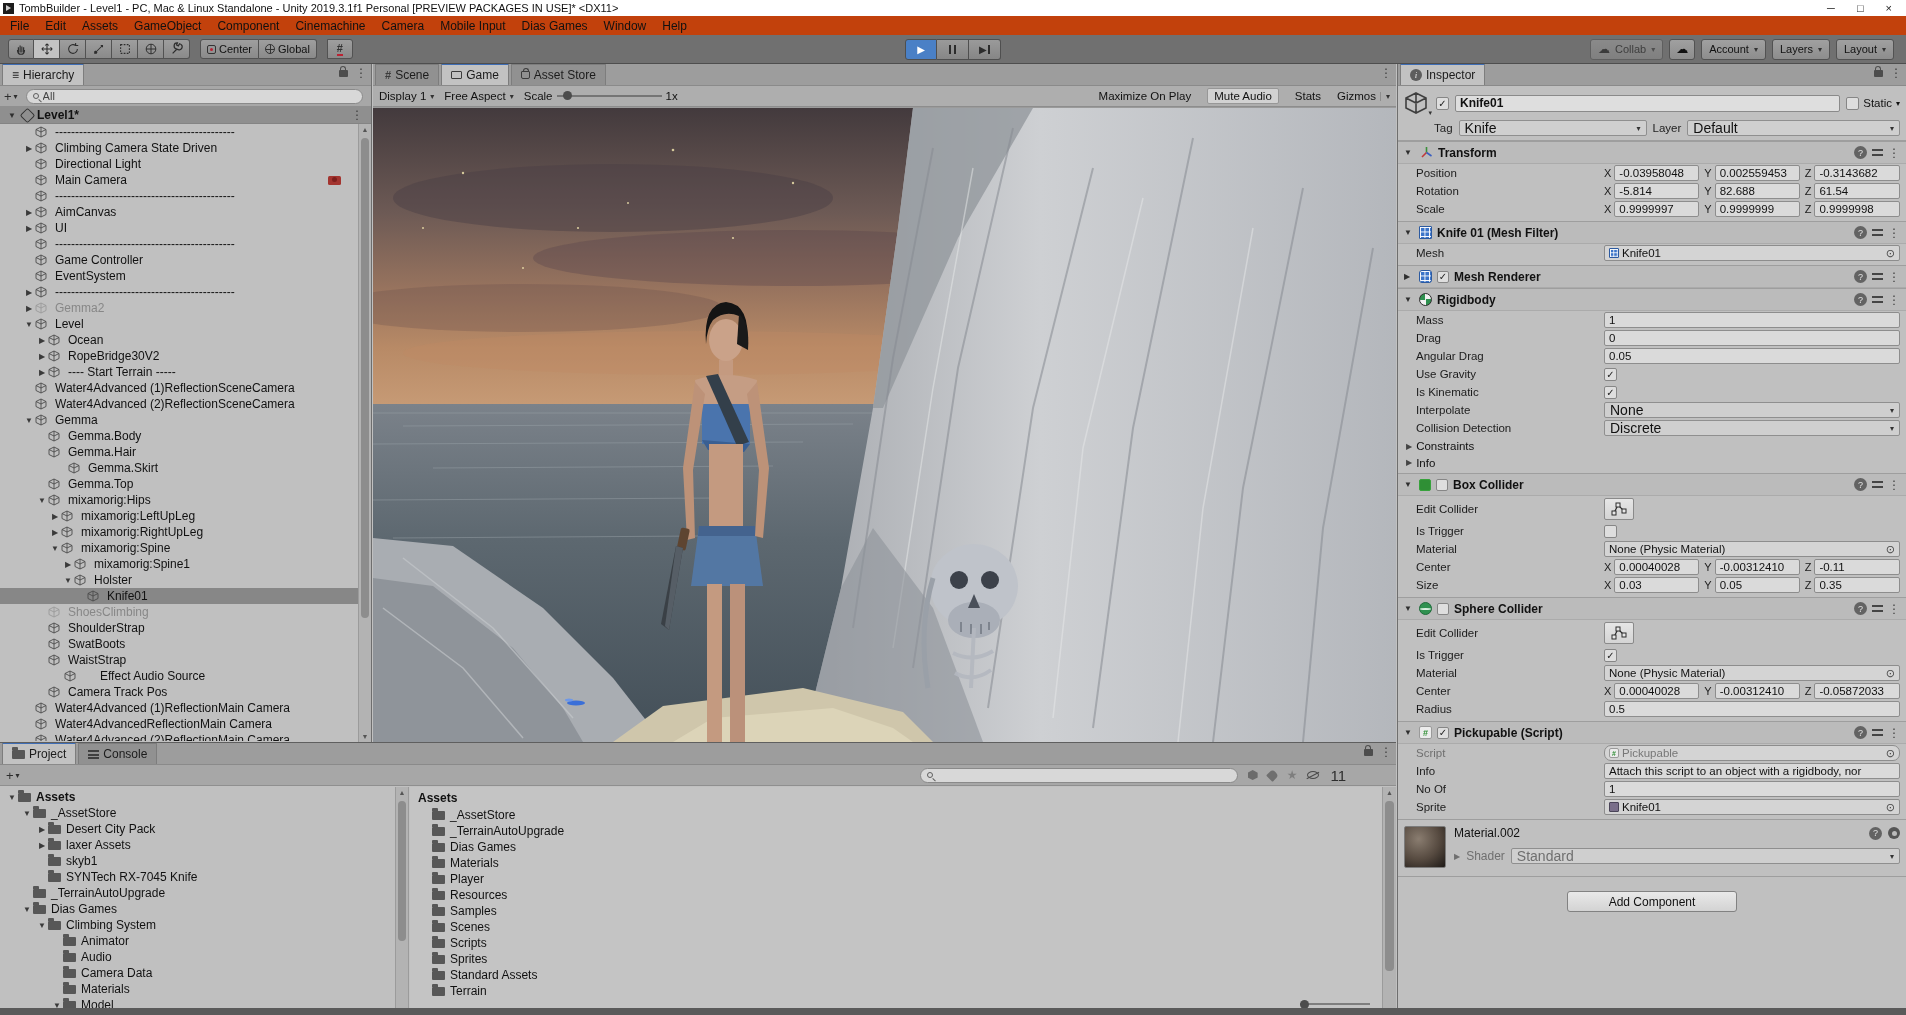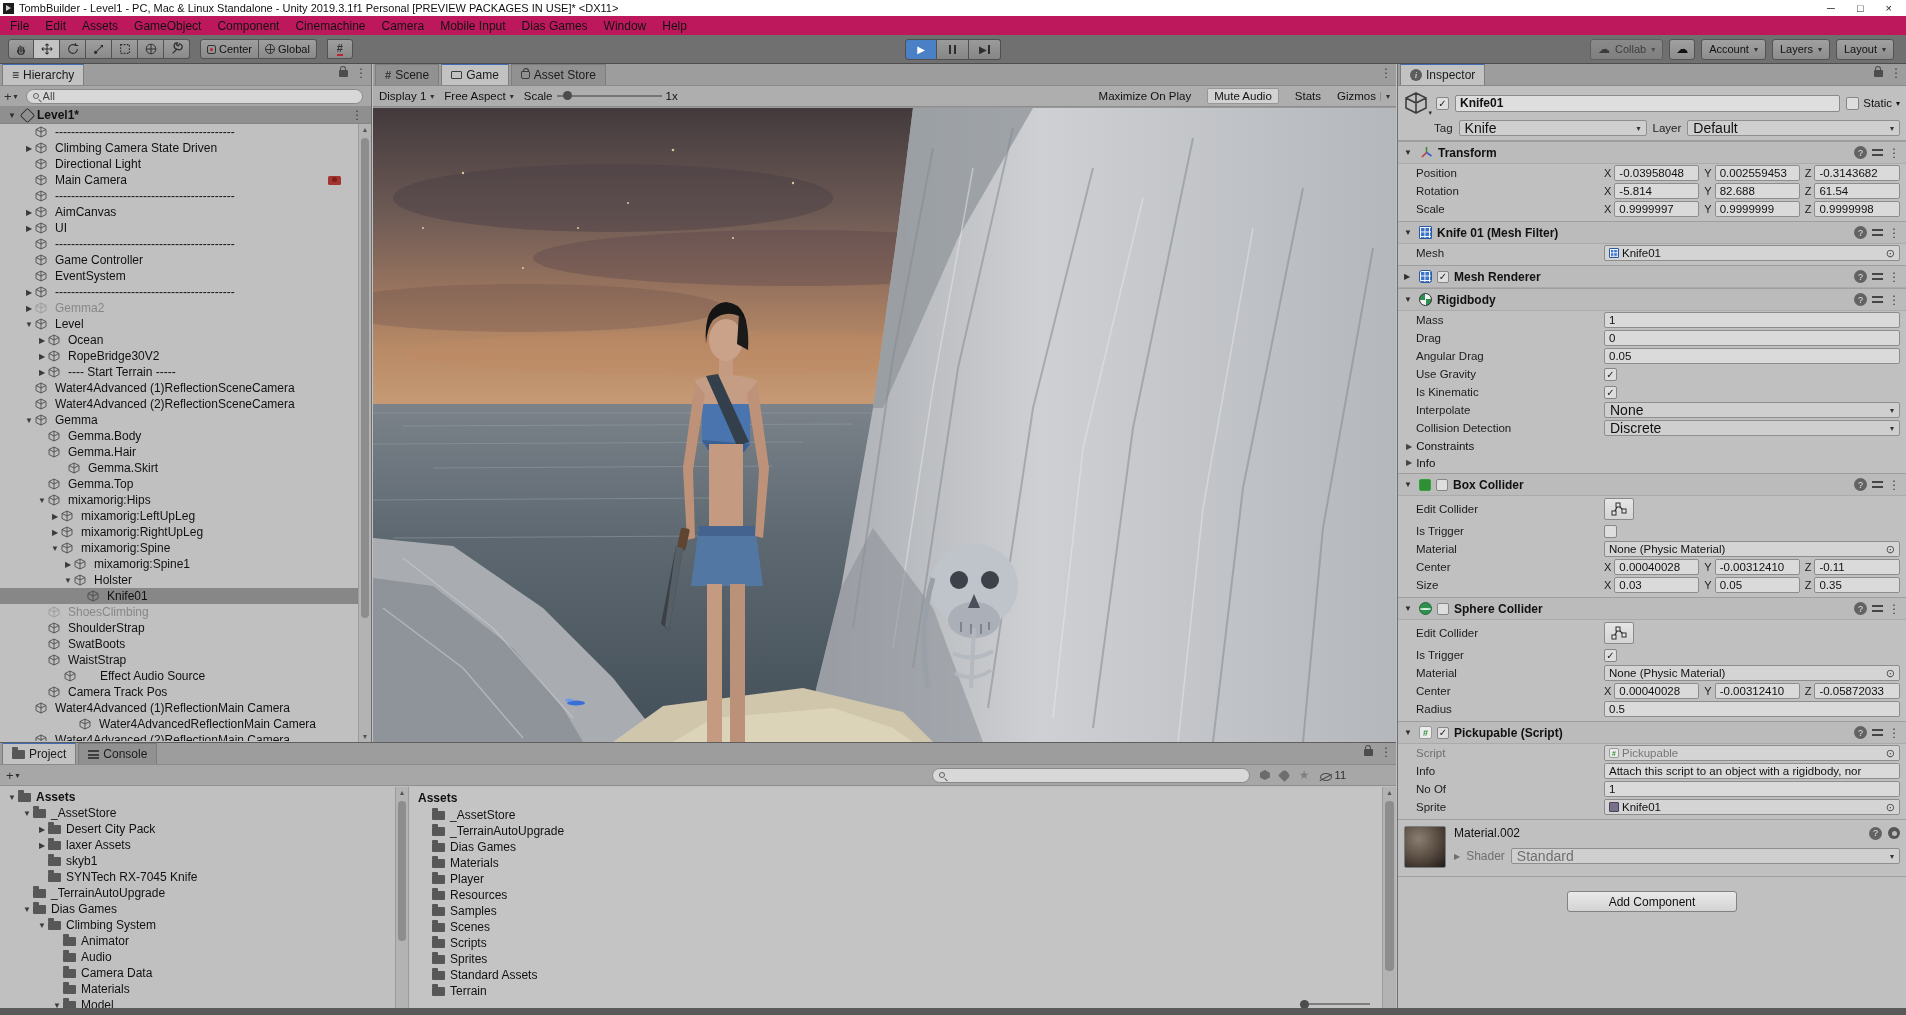--- a/index.html
+++ b/index.html
@@ -5,21 +5,21 @@
   html,body{margin:0;padding:0;background:#9a9a9a;font-family:"Liberation Sans",sans-serif;
     -webkit-font-smoothing:antialiased;}
   *{box-sizing:border-box;user-select:none;}
   #app{position:relative;width:1906px;height:1015px;overflow:hidden;background:#c0c0c0;font-size:12px;color:#111;}
 
   
   #titlebar{position:absolute;left:0;top:0;right:0;height:16px;background:#fff;display:flex;align-items:center;font-size:11px;color:#111;}
   .unity-logo{width:11px;height:11px;background:#1d1d1d;margin:0 5px 0 3px;position:relative;}
   .unity-logo::after{content:"";position:absolute;left:3px;top:2px;border-left:5px solid #cfcfcf;border-top:3.5px solid transparent;border-bottom:3.5px solid transparent;}
   #titlebar .win-btns{margin-left:auto;display:flex;gap:22px;padding-right:14px;font-size:11px;color:#222;}
-  #menubar{position:absolute;left:0;top:16px;right:0;height:19px;background:#be185d;display:flex;align-items:center;padding-left:2px;}
+  #menubar{position:absolute;left:0;top:16px;right:0;height:19px;background:#c2410c;display:flex;align-items:center;padding-left:2px;}
   #menubar .mitem{padding:2px 8px;cursor:default;}
 
   
   #toolbar{position:absolute;left:0;top:35px;right:0;height:29px;background:#707070;border-bottom:1px solid #4e4e4e;display:flex;align-items:center;}
   .tool-group{display:flex;margin-left:8px;}
   .tbtn{width:26px;height:20px;background:linear-gradient(#9e9e9e,#8a8a8a);border:1px solid #525252;border-left:none;
     display:flex;align-items:center;justify-content:center;}
   .tbtn:first-child{border-left:1px solid #525252;border-radius:3px 0 0 3px;}
   .tbtn:last-child{border-radius:0 3px 3px 0;}
   .tbtn.active{background:#c3c3c3;}
@@ -131,21 +131,21 @@
   .ival{flex:1;display:flex;align-items:center;min-width:0;}
   .field{background:#dadada;border:1px solid #8d8d8d;border-radius:2px;height:16px;display:flex;align-items:center;padding:0 4px;font-size:11.5px;overflow:hidden;white-space:nowrap;}
   .field.full{flex:1;}
   .axis{font-size:11px;color:#1c1c1c;margin:0 3px 0 0;}
   .vec3{flex:1;display:flex;align-items:center;gap:0;}
   .vec3 .cell{display:flex;align-items:center;flex:1;min-width:0;margin-right:5px;}
   .vec3 .cell:last-child{margin-right:0;}
   .vec3 .field{flex:1;min-width:0;}
   .objfield{background:#d4d4d4;border:1px solid #8d8d8d;border-radius:2px;height:16px;display:flex;align-items:center;padding:0 4px;font-size:11.5px;flex:1;gap:3px;overflow:hidden;white-space:nowrap;}
   .objfield .sel-dot{margin-left:auto;color:#444;font-size:11px;}
-  .objfield.gray{color:#777;}
+  .objfield.gray{color:#777;border-radius:7px;}
   .foldrow{padding-left:8px;display:flex;align-items:center;gap:4px;min-height:18px;font-size:11.5px;}
   .foldrow .fold{font-size:8px;color:#444;}
   .editcol-btn{width:30px;height:22px;background:linear-gradient(#e6e6e6,#d4d4d4);border:1px solid #8a8a8a;border-radius:2px;display:flex;align-items:center;justify-content:center;}
   
   .ic{width:14px;height:14px;flex:none;display:inline-flex;align-items:center;justify-content:center;}
   .ic-grid{background:#3b74c9;border-radius:1px;background-image:linear-gradient(#fff 1px,transparent 1px),linear-gradient(90deg,#fff 1px,transparent 1px);background-size:4.5px 4.5px;border:1px solid #2c5aa0;width:13px;height:13px;}
   .ic-rigid{width:13px;height:13px;border-radius:50%;border:1px solid #2e2e2e;background:conic-gradient(#f2f2f2 0 90deg,#2f9150 90deg 180deg,#f2f2f2 180deg 270deg,#2f9150 270deg);}
   .ic-boxcol{width:12px;height:12px;border:1.6px solid #37a23c;background:#2f8f35;border-radius:2px;}
   .ic-spherecol{width:13px;height:13px;border-radius:50%;background:#2f9150;position:relative;border:1px solid #1f6b3a;}
   .ic-spherecol::after{content:"";position:absolute;left:0;right:0;top:5px;height:1.5px;background:#d9efe0;border-radius:50%;}
@@ -164,21 +164,21 @@
   .addcomp{width:170px;height:21px;background:linear-gradient(#e9e9e9,#d3d3d3);border:1px solid #828282;border-radius:3px;font-size:12px;display:flex;align-items:center;justify-content:center;color:#111;}
 
   
   #project{position:absolute;left:0;top:742px;width:1396px;bottom:0;background:#c0c0c0;border-top:1px solid #5f5f5f;overflow:hidden;}
   #proj-toolbar{height:21px;background:#a7a7a7;border-bottom:1px solid #8f8f8f;display:flex;align-items:center;padding:0 6px;gap:6px;}
   #proj-toolbar .searchbox{max-width:318px;margin-left:auto;}
   .pt-icons{display:flex;align-items:center;gap:10px;padding-right:44px;}
   .icon-star{color:#7e7e7e;font-size:12px;}
   .icon-label{width:9px;height:9px;background:#6f6f6f;border-radius:1px 4px 4px 1px;transform:rotate(-45deg);}
   .icon-pkg{width:10px;height:10px;background:#6b6b6b;clip-path:polygon(50% 0,100% 28%,100% 75%,50% 100%,0 75%,0 28%);}
-  .eyecount{display:flex;align-items:flex-end;gap:3px;font-size:11px;color:#2e2e2e;}
+  .eyecount{display:flex;align-items:center;gap:11px;font-size:15px;color:#2e2e2e;}
   .icon-eye{width:12px;height:8px;border:1.4px solid #4a4a4a;border-radius:50%;position:relative;}
   .icon-eye::after{content:"";position:absolute;left:-2px;top:2.5px;width:14px;height:1.4px;background:#4a4a4a;transform:rotate(-28deg);}
   #proj-body{position:absolute;left:0;right:0;top:44px;bottom:0;}
   #proj-tree{position:absolute;left:0;top:0;bottom:0;width:395px;overflow:hidden;padding-top:2px;}
   .prow{height:16px;display:flex;align-items:center;white-space:nowrap;font-size:12px;}
   .prow .arw{width:12px;font-size:8px;color:#3a3a3a;text-align:center;flex:none;}
   .prow .icon-folder{margin-right:5px;flex:none;}
   .prow.bold{font-weight:bold;}
   #proj-tree-scroll{position:absolute;left:395px;top:0;bottom:0;width:14px;background:#b3b3b3;border-left:1px solid #9b9b9b;border-right:1px solid #9b9b9b;}
   #proj-list{position:absolute;left:410px;right:14px;top:0;bottom:0;background:#c4c4c4;padding:2px 0 0 8px;overflow:hidden;}
@@ -671,21 +671,21 @@
         </div>
         <div class="hrow" style="padding-left: 23px;">
           <span class="arw"></span>
           <span style="display: inline-flex; margin-right: 4px; color: rgb(75, 75, 75);">
             <svg width="12" height="12" viewBox="0 0 12 12">
               <path d="M6 1 L11 3.5 L11 8.5 L6 11 L1 8.5 L1 3.5 Z M6 1 L6 6 M1 3.5 L6 6 L11 3.5 M6 11 L6 6" fill="none" stroke="currentColor" stroke-width="0.9"></path>
             </svg>
           </span>
           <span>Water4Advanced (1)ReflectionMain Camera</span>
         </div>
-        <div class="hrow" style="padding-left: 23px; margin-left: 44px;">
+        <div class="hrow" style="padding-left: 23px;">
           <span class="arw"></span>
           <span style="display: inline-flex; margin-right: 4px; color: rgb(75, 75, 75);">
             <svg width="12" height="12" viewBox="0 0 12 12">
               <path d="M6 1 L11 3.5 L11 8.5 L6 11 L1 8.5 L1 3.5 Z M6 1 L6 6 M1 3.5 L6 6 L11 3.5 M6 11 L6 6" fill="none" stroke="currentColor" stroke-width="0.9"></path>
             </svg>
           </span>
           <span>Water4AdvancedReflectionMain Camera</span>
         </div>
         <div class="hrow" style="padding-left: 23px;">
           <span class="arw"></span>

